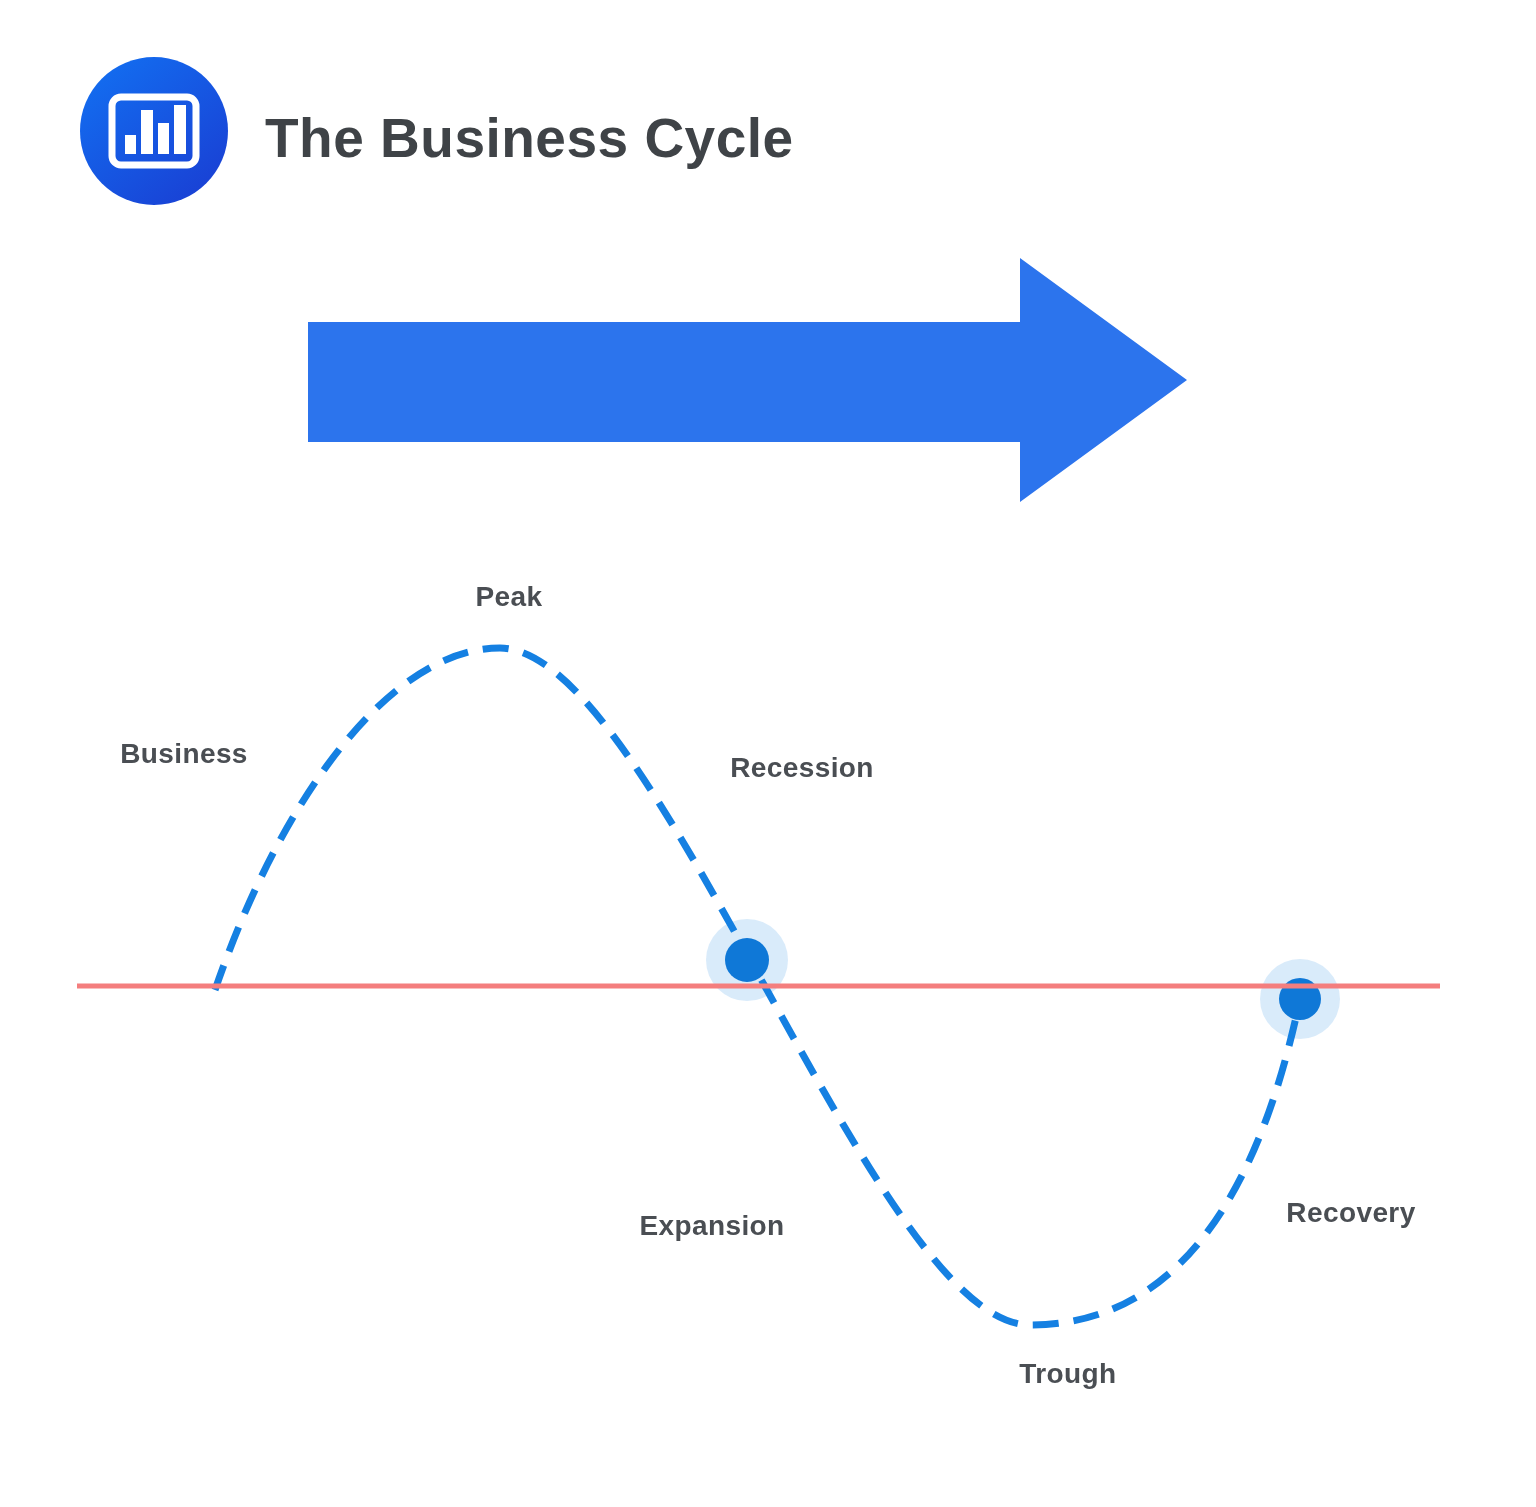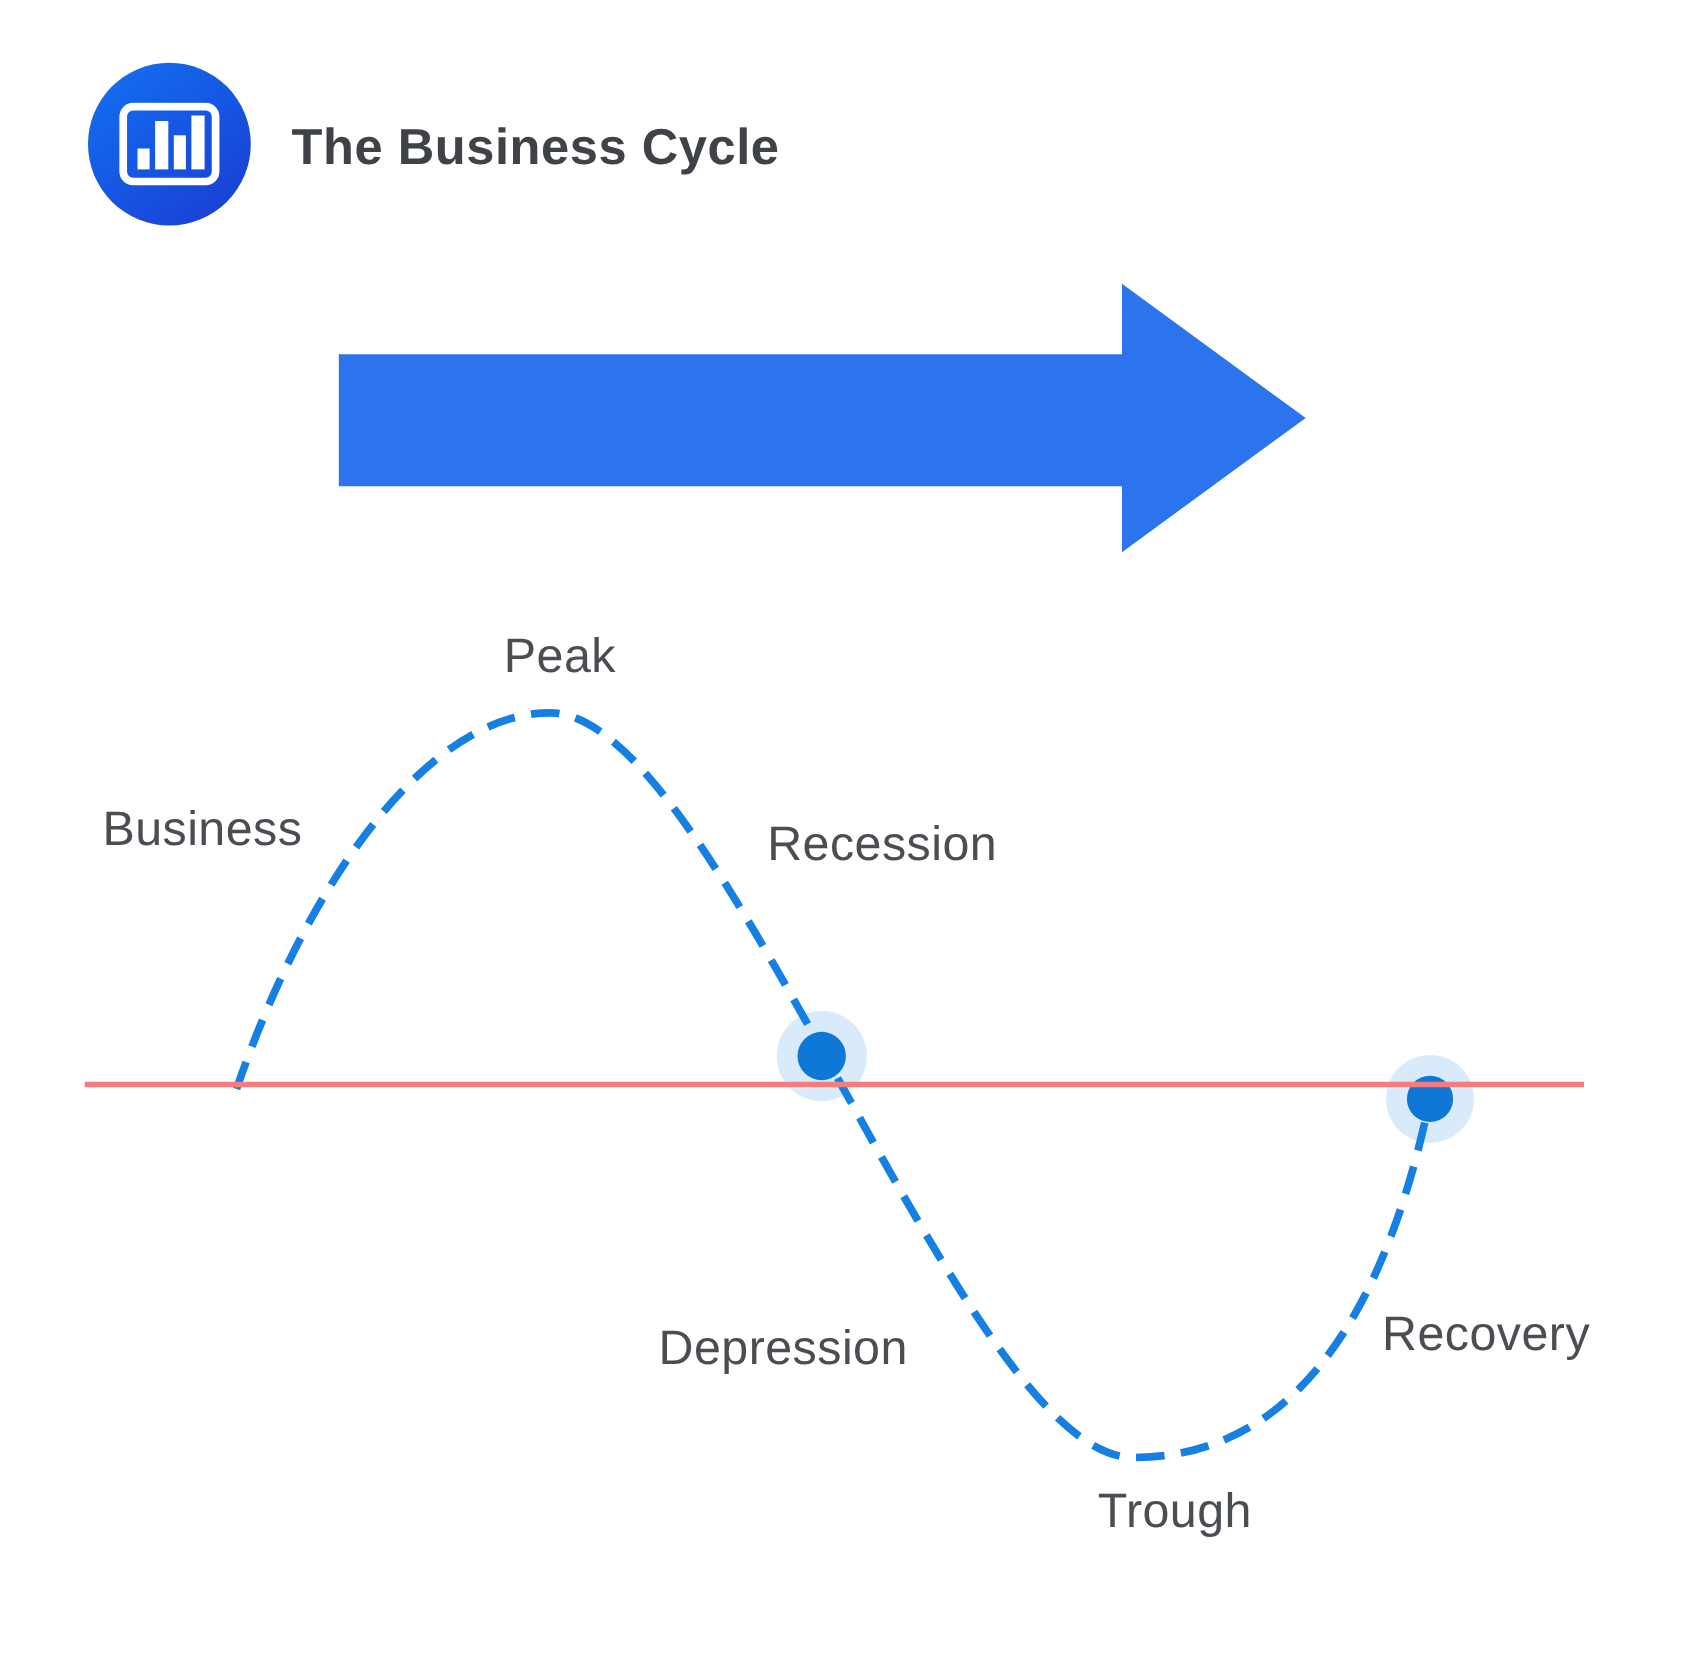--- a/index.html
+++ b/index.html
@@ -24,36 +24,36 @@
     border-radius: 50%;
     background: linear-gradient(140deg, #1272F3 0%, #1A3BD1 100%);
     display: flex;
     align-items: center;
     justify-content: center;
   }
   .page-title {
     position: absolute;
     left: 265px;
     top: 106px;
-    font-size: 46px;
+    font-size: 55px;
     font-weight: 800;
     letter-spacing: 0.5px;
     color: #3F4347;
     white-space: nowrap;
   }
   .diagram-svg {
     position: absolute;
     left: 0;
     top: 0;
   }
   .stage-label {
     position: absolute;
     transform: translate(-50%, -50%);
-    font-size: 44px;
-    font-weight: 400;
+    font-size: 28px;
+    font-weight: 700;
     letter-spacing: 0.4px;
     color: #4A4E53;
     white-space: nowrap;
     text-align: center;
   }
   .lbl-expansion  { left: 184px;  top: 754px; }
   .lbl-peak       { left: 509px;  top: 597px; }
   .lbl-recession  { left: 802px;  top: 768px; }
   .lbl-depression { left: 712px;  top: 1226px; }
   .lbl-trough     { left: 1068px; top: 1374px; }
@@ -89,17 +89,17 @@
 
     <circle cx="747" cy="960" r="22" fill="#0F78D7"></circle>
     <circle cx="1300" cy="999" r="21" fill="#0F78D7"></circle>
 
     <line x1="77" y1="986" x2="1440" y2="986" stroke-width="5" stroke="#F47E7E"></line>
   </svg>
 
   <span class="stage-label lbl-expansion">Business</span>
   <span class="stage-label lbl-peak">Peak</span>
   <span class="stage-label lbl-recession">Recession</span>
-  <span class="stage-label lbl-depression">Depression</span>
+  <span class="stage-label lbl-depression">Expansion</span>
   <span class="stage-label lbl-trough">Trough</span>
   <span class="stage-label lbl-recovery">Recovery</span>
 
 </div>
 
 </body></html>

